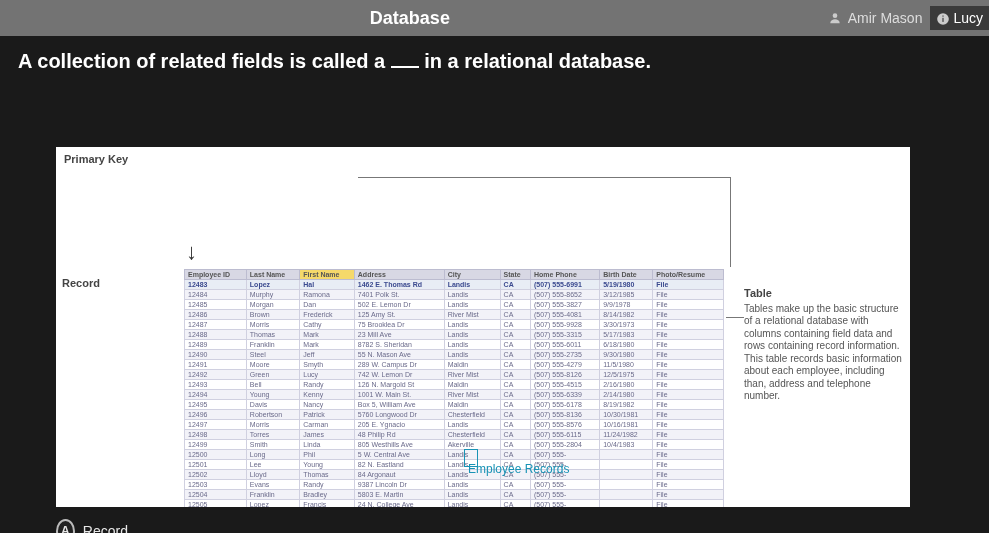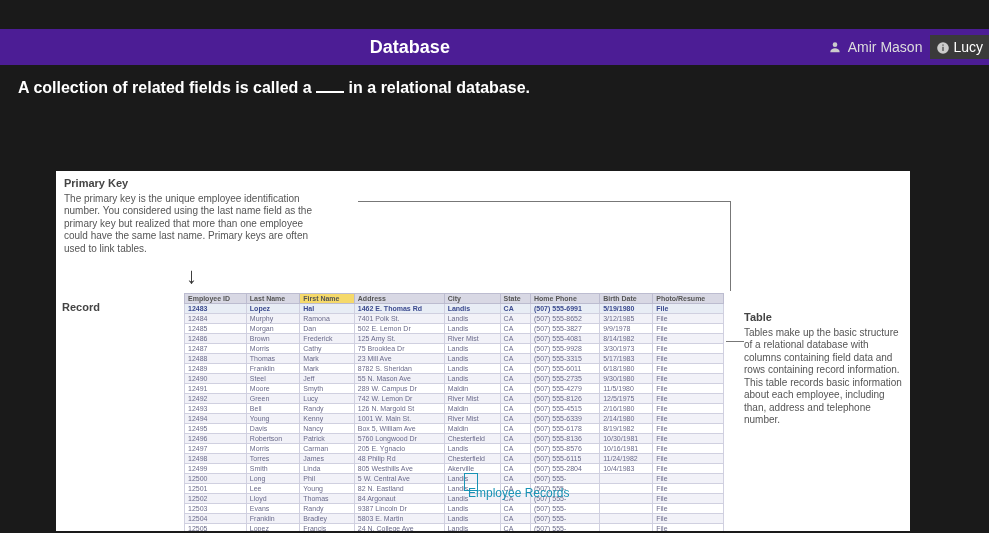--- a/index.html
+++ b/index.html
@@ -1,24 +1,24 @@
 <!DOCTYPE html>
 <html><head>
 <meta charset="utf-8">
 <style>
   * { margin: 0; padding: 0; box-sizing: border-box; }
   body { width: 989px; height: 533px; background: #1a1a1a; font-family: Arial, sans-serif; overflow: hidden; position: relative; }
   
-  .topbar { display: flex; align-items: center; height: 36px; background: #4c1d95; margin-top: 29px; }
+  .topbar { display: flex; align-items: center; height: 36px; background: #737373; }
   .topbar-title { flex: 1; text-align: center; color: #fff; font-weight: bold; font-size: 18px; }
   .user-area { display: flex; align-items: center; gap: 6px; padding: 0 8px; color: #ddd; font-size: 14px; }
   .user-icon svg, .info-icon svg { display: block; }
   .exam-btn { background: #3a3a3a; padding: 4px 6px; color: #fff; font-size: 14px; }
   
-  .question { color: #fff; font-weight: bold; font-size: 16px; padding: 14px 18px; }
+  .question { color: #fff; font-weight: bold; font-size: 20px; padding: 14px 18px; }
   .blank { display: inline-block; border-bottom: 2px solid #fff; width: 28px; height: 12px; vertical-align: baseline; }
   
   .content-wrap { display: flex; padding: 60px 12px 0 56px; gap: 8px; flex-direction: column; }
   
   .figure { background: #fff; width: 854px; height: 360px; padding: 10px 12px; position: relative; overflow: hidden; }
   
   .callout { position: absolute; font-size: 10px; color: #555; line-height: 1.25; }
   .callout .h { font-weight: bold; color: #444; font-size: 11px; margin-bottom: 2px; }
   
   .co-primary { top: 6px; left: 8px; width: 260px; }
@@ -77,21 +77,20 @@
 
 <div class="question">
   <span>A collection of related fields is called a </span><span class="blank"></span><span> in a relational database.</span>
 </div>
 
 <div class="content-wrap">
 
   <div class="figure">
     <div class="callout co-primary">
       <div class="h">Primary Key</div>
-      <div>The primary key is the unique employee identification number. You considered using the last name field as the primary key but realized that more than one employee could have the same last name. Primary keys are often used to link tables.</div>
     </div>
     <div class="callout co-record">
       <div class="h">Record</div>
     </div>
     <div class="callout co-table">
       <div class="h">Table</div>
       <div>Tables make up the basic structure of a relational database with columns containing field data and rows containing record information. This table records basic information about each employee, including than, address and telephone number.</div>
     </div>
 
     <div class="arrow-down ar1">↓</div>

